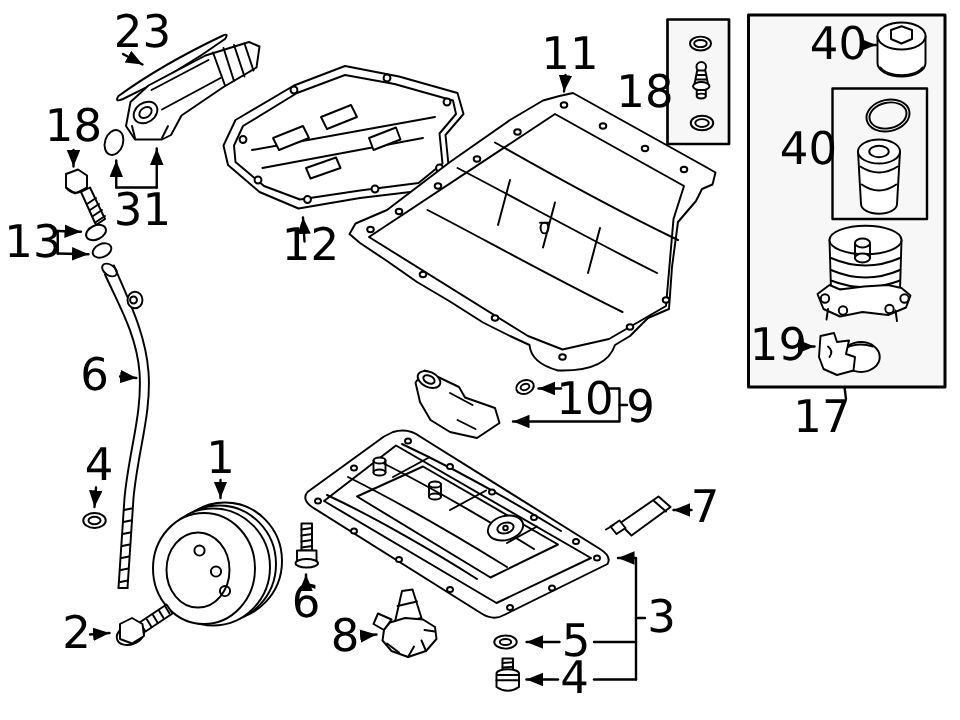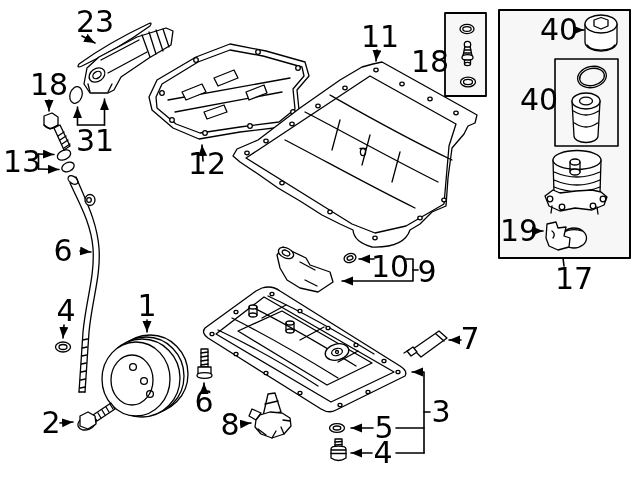--- a/index.html
+++ b/index.html
@@ -301,20 +301,20 @@
 <div class="lbl" style="left:470px;top:339px">7</div>
 <div class="lbl" style="left:230px;top:425px">8</div>
 <div class="lbl" style="left:427px;top:272px">9</div>
 <div class="lbl" style="left:390px;top:267px">10</div>
 <div class="lbl" style="left:380px;top:37px">11</div>
 <div class="lbl" style="left:207px;top:164px">12</div>
 <div class="lbl" style="left:63px;top:251px">6</div>
 <div class="lbl" style="left:66px;top:311px">4</div>
 <div class="lbl" style="left:49px;top:85px">18</div>
 <div class="lbl" style="left:22px;top:162px">13</div>
-<div class="lbl" style="left:574px;top:279px">17</div>
+<div class="lbl" style="left:548px;top:279px">17</div>
 <div class="lbl" style="left:430px;top:62px">18</div>
 <div class="lbl" style="left:519px;top:231px">19</div>
 <div class="lbl" style="left:539px;top:100px">40</div>
 <div class="lbl" style="left:559px;top:30px">40</div>
 <div class="lbl" style="left:95px;top:141px">31</div>
 <div class="lbl" style="left:95px;top:22px">23</div>
 </div>
 
 </body></html>

